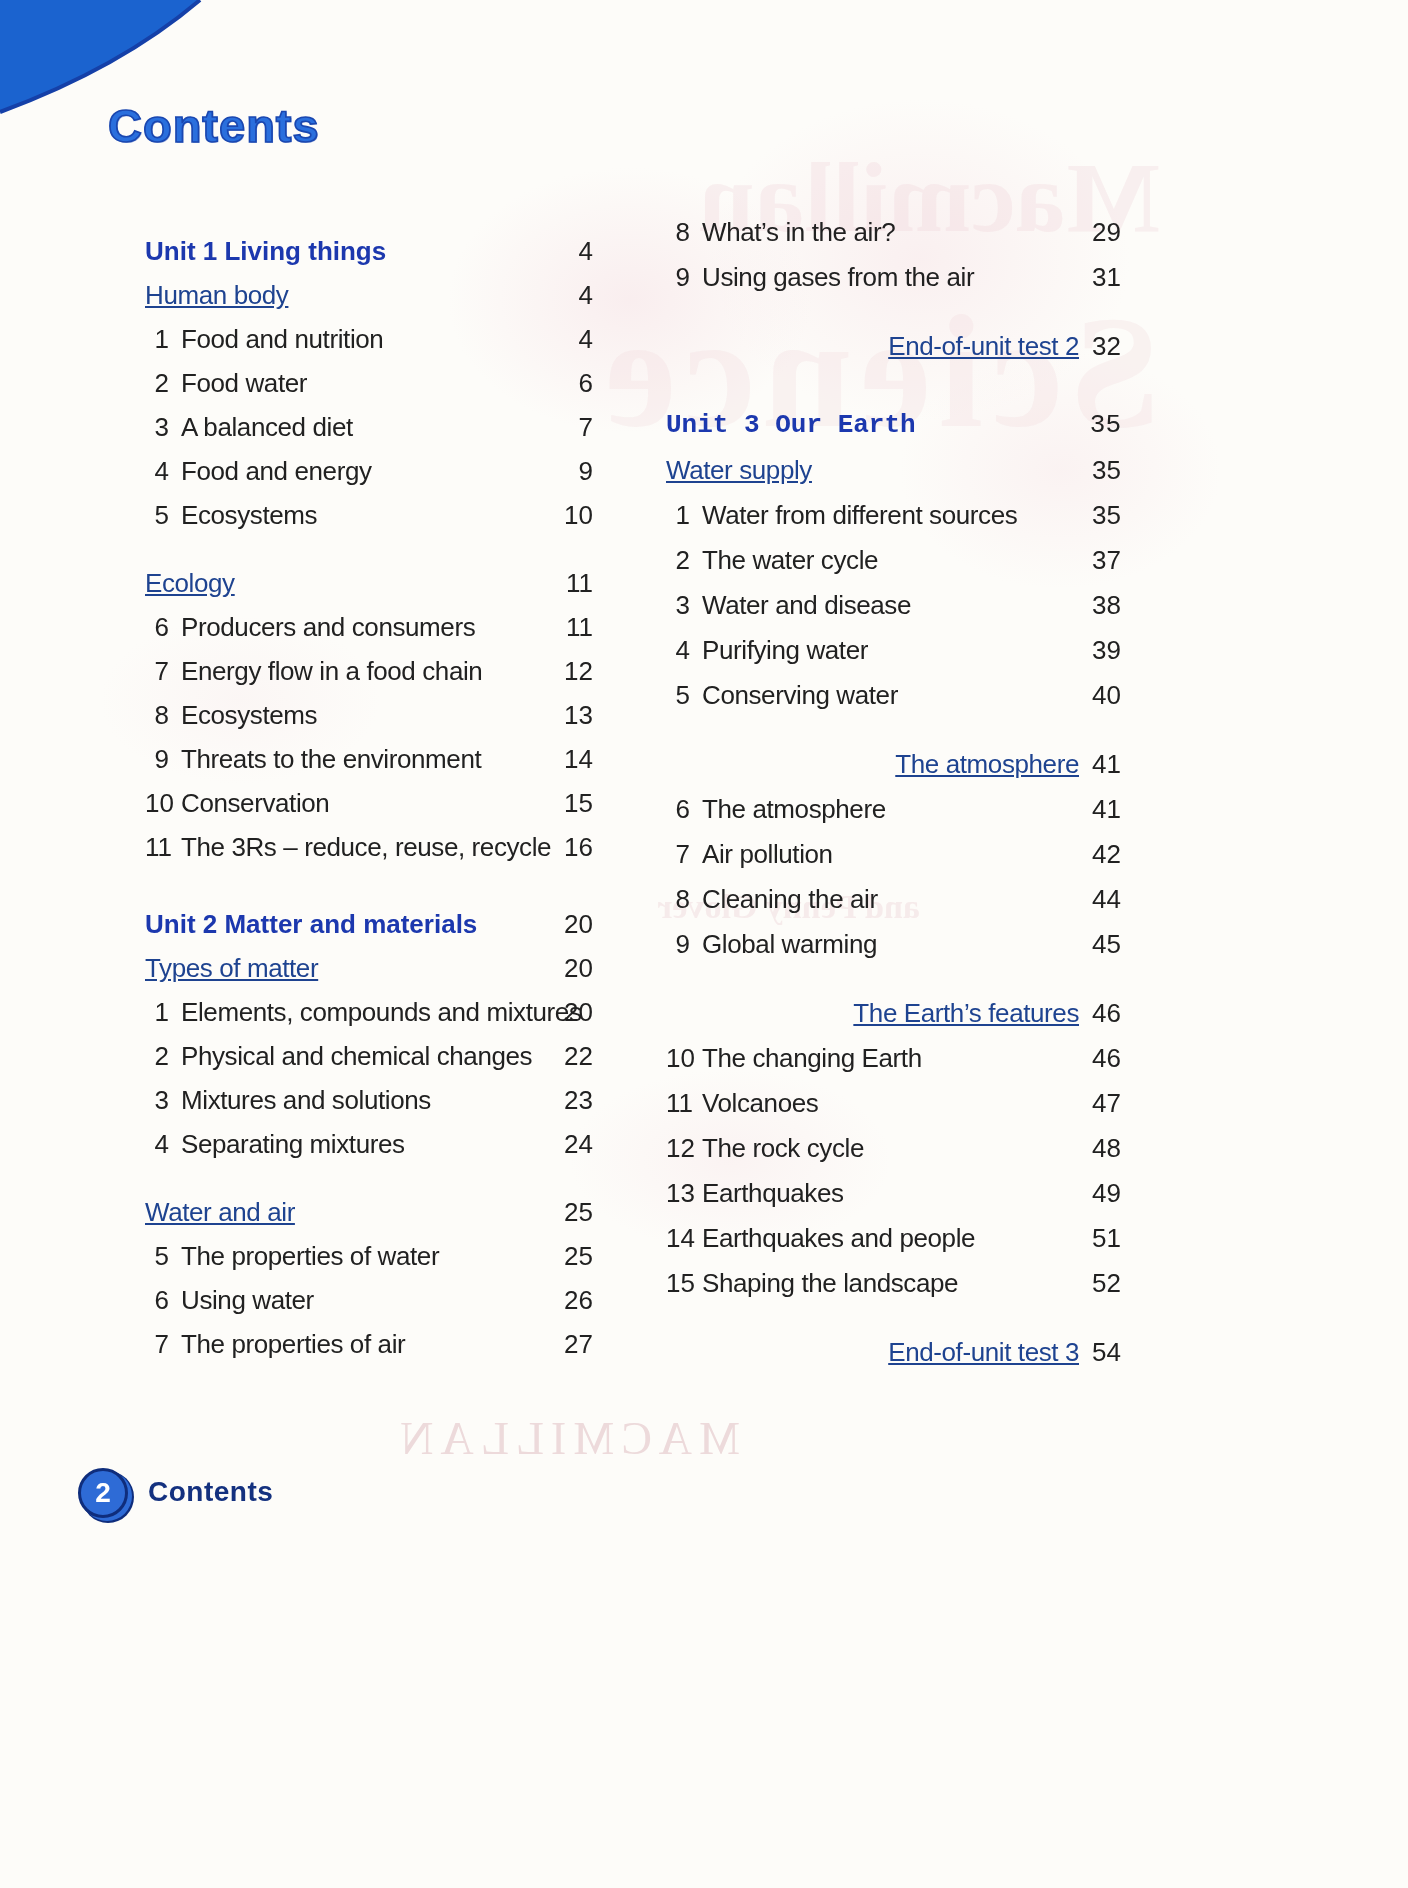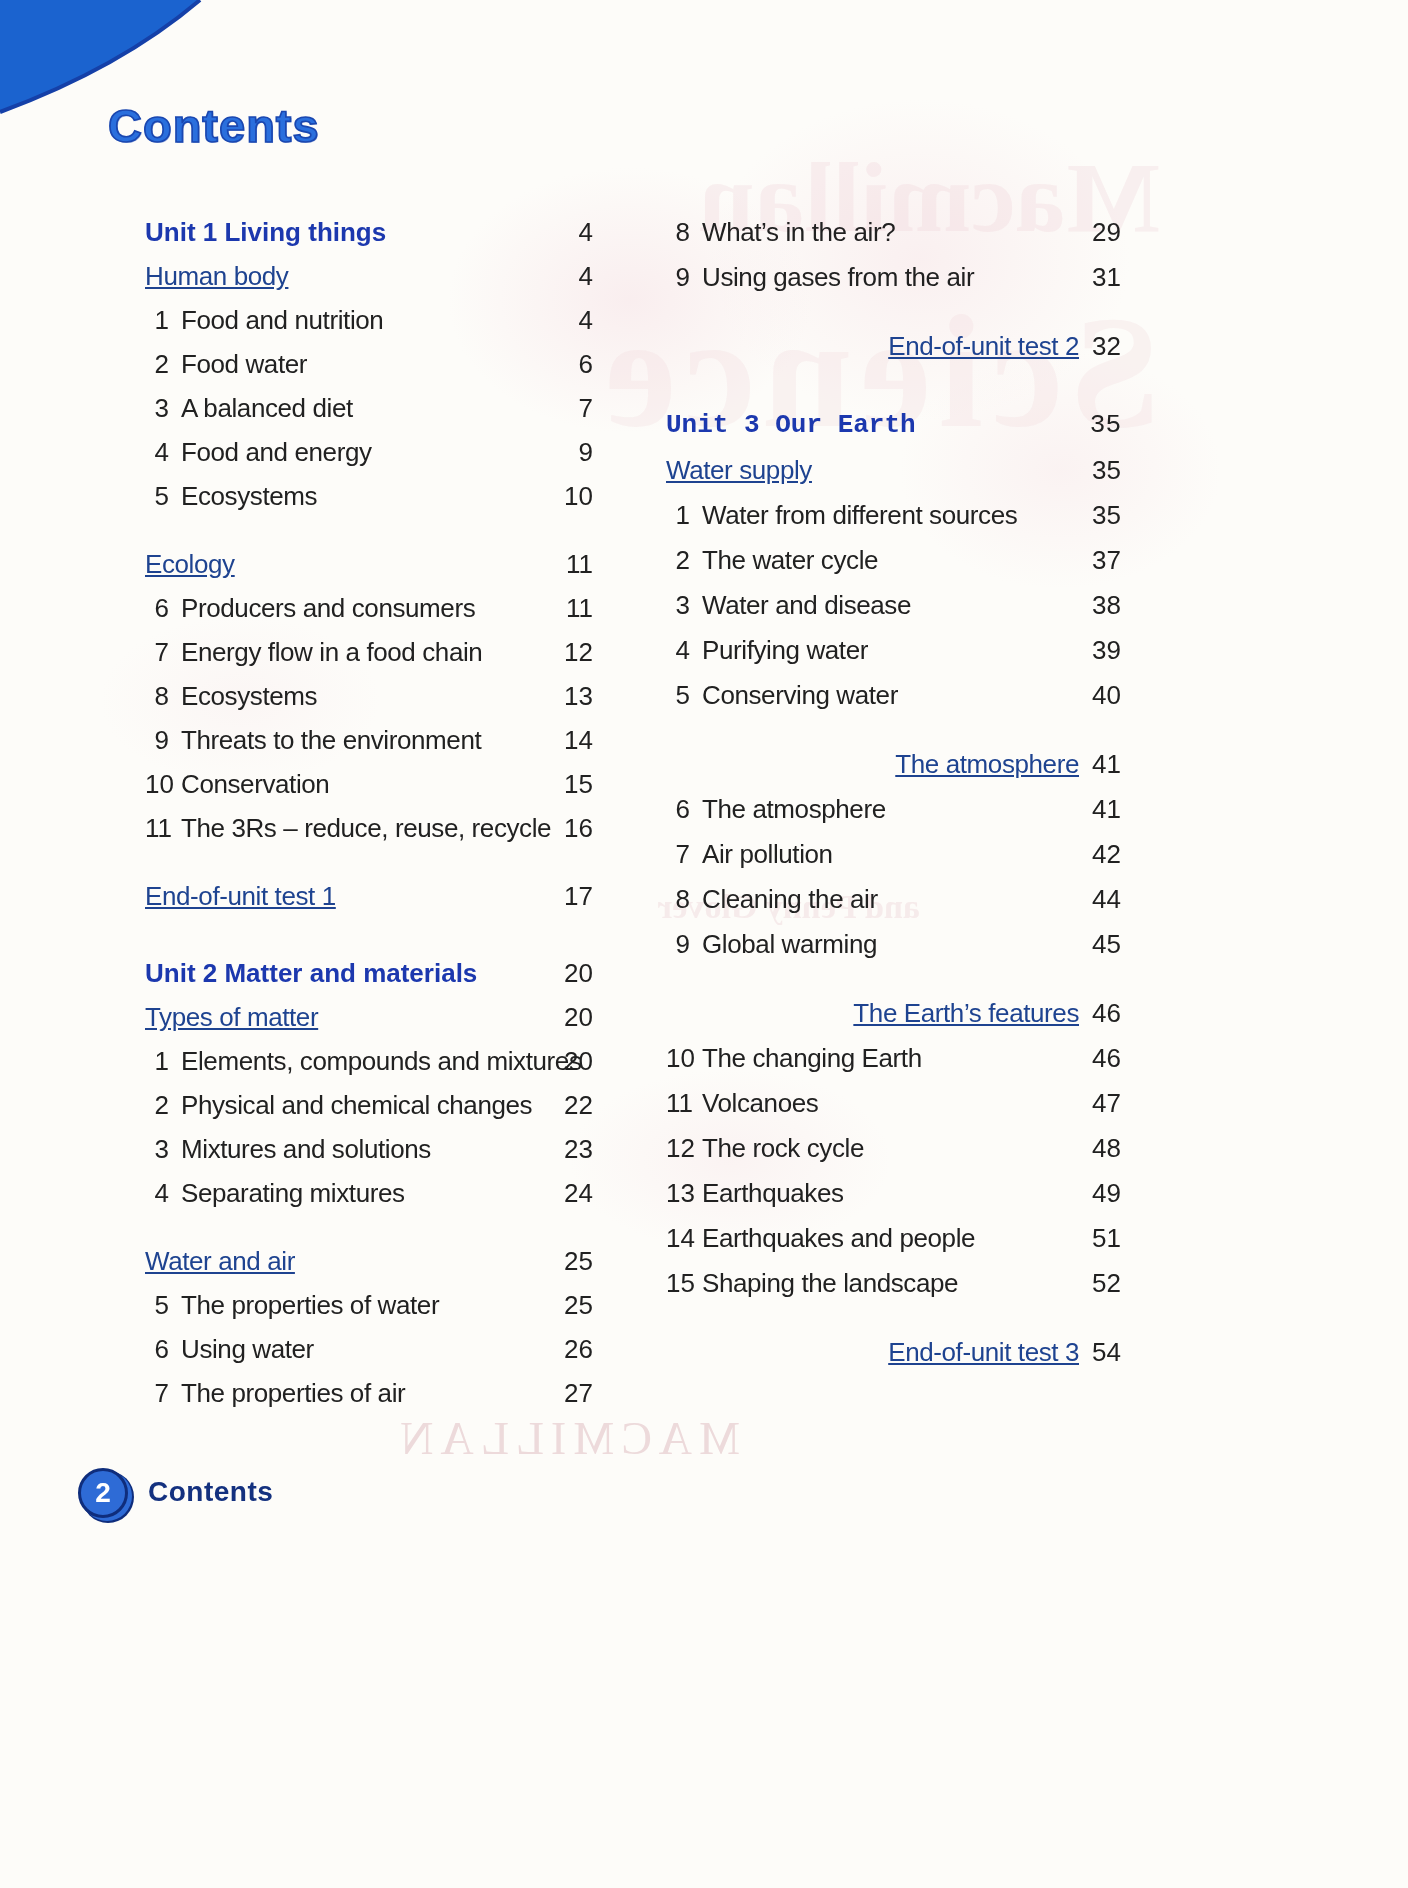--- a/index.html
+++ b/index.html
@@ -18,21 +18,21 @@
   .corner-fill{fill:var(--corner);}
   .corner-edge{fill:none;stroke:var(--corner-edge);stroke-width:4;}
   .title{
     position:absolute;left:108px;top:98px;
     font-size:47px;font-weight:bold;letter-spacing:1px;
     color:var(--title-fill);
     -webkit-text-stroke:1.7px var(--title-stroke);
     text-shadow:1px 1px 0 rgba(20,60,170,.35);
   }
   .col{position:absolute;}
-  .col.left{left:145px;top:210px;width:448px;}
+  .col.left{left:145px;top:229px;width:448px;}
   .col.right{left:666px;top:210px;width:455px;}
   .row{position:relative;display:flex;height:44px;line-height:44px;font-size:26px;color:var(--item);padding-right:42px;}
   .col.right .row{height:45px;line-height:45px;}
   .row.gap{margin-top:24px;}
   .row.gap-lg{margin-top:33px;}
   .col.right .row.gap{justify-content:flex-end;}
   .col.right .row.gap-lg{margin-top:34px;font-family:Liberation Mono, monospace;}
   .num{flex:none;width:24px;text-align:right;margin-right:12px;}
   .lbl{flex:none;white-space:nowrap;letter-spacing:-0.4px;}
   .pg{position:absolute;right:0;top:0;width:40px;text-align:right;}
@@ -130,24 +130,20 @@
       <div class="row item">
         <span class="num">10</span>
         <span class="lbl">Conservation</span>
         <span class="pg">15</span>
       </div>
       <div class="row item">
         <span class="num">11</span>
         <span class="lbl">The 3Rs – reduce, reuse, recycle</span>
         <span class="pg">16</span>
       </div>
-      <div class="row test gap">
-        <span class="lbl">End-of-unit test 1</span>
-        <span class="pg">17</span>
-      </div>
       <div class="row unit gap-lg">
         <span class="lbl">Unit 2 Matter and materials</span>
         <span class="pg">20</span>
       </div>
       <div class="row section">
         <span class="lbl">Types of matter</span>
         <span class="pg">20</span>
       </div>
       <div class="row item">
         <span class="num">1</span>

